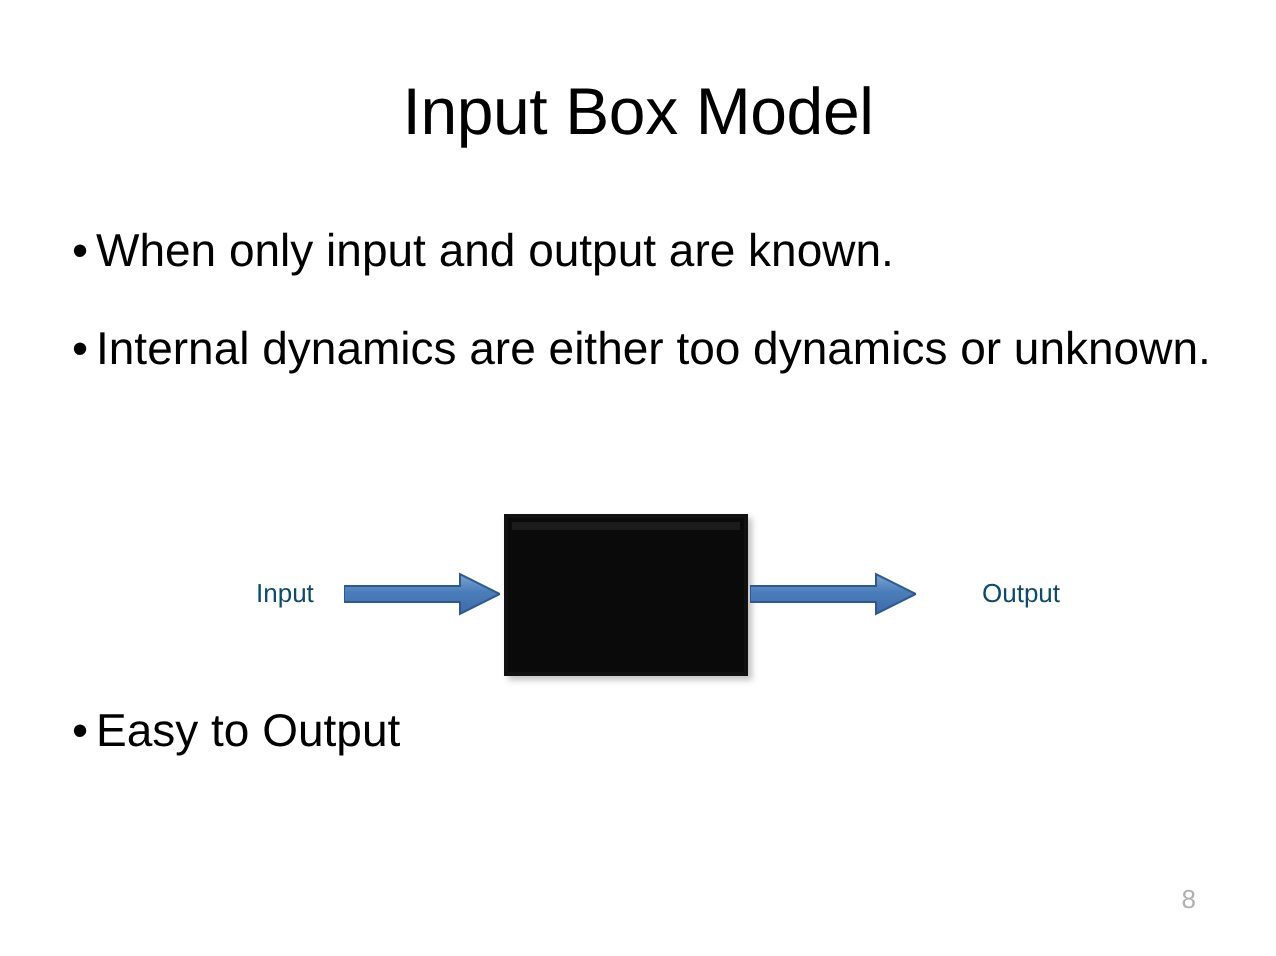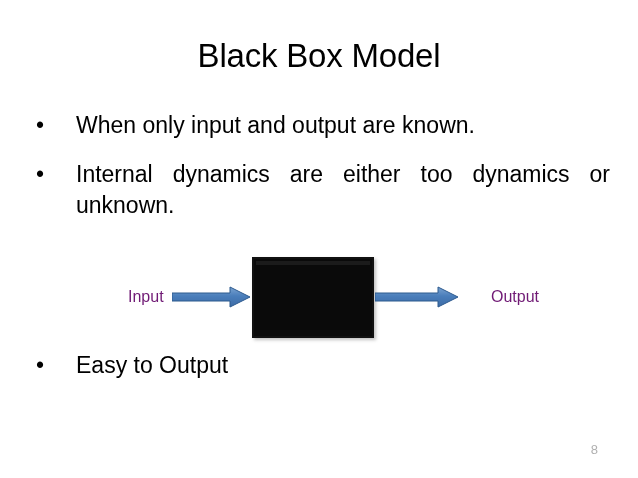--- a/index.html
+++ b/index.html
@@ -49,21 +49,21 @@
     left: 8px;
     top: 0;
     width: 18px;
     font-size: 23px;
     line-height: 31px;
     color: #000000;
     text-align: left;
   }
   .bullet-text {
     display: block;
-    margin-left: 48px;
+    margin-left: 20px;
     color: #000000;
   }
   .bullet-text.justify {
     text-align: justify;
     text-align-last: left;
   }
 
   #bullet-1 { top: 110px; }
   #bullet-2 { top: 159px; }
   #bullet-3 { top: 350px; }
@@ -72,23 +72,23 @@
   #diagram {
     position: absolute;
     left: 0;
     top: 248px;
     width: 638px;
     height: 98px;
   }
 
   .diagram-label {
     position: absolute;
-    font-size: 16px;
+    font-size: 13px;
     line-height: 18px;
-    color: #701a75;
+    color: #0c4a6e;
     white-space: nowrap;
   }
   #label-input  { left: 128px; top: 288px; }
   #label-output { left: 491px; top: 288px; }
 
   
   #black-box {
     position: absolute;
     left: 252px;
     top: 257px;
@@ -128,21 +128,21 @@
     line-height: 16px;
     color: #b0b0b0;
     text-align: right;
   }
 </style>
 </head>
 <body>
 
 <div id="slide">
 
-  <div id="slide-title">Black Box Model</div>
+  <div id="slide-title">Input Box Model</div>
 
   <div class="bullet-row" id="bullet-1">
     <span class="bullet-marker">•</span>
     <span class="bullet-text">When only input and output are known.</span>
   </div>
 
   <div class="bullet-row" id="bullet-2">
     <span class="bullet-marker">•</span>
     <span class="bullet-text justify">Internal dynamics are either too dynamics or unknown.</span>
   </div>

